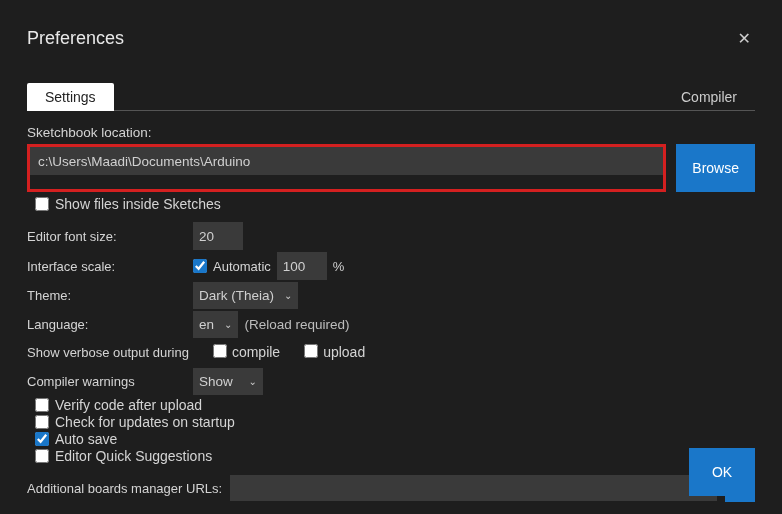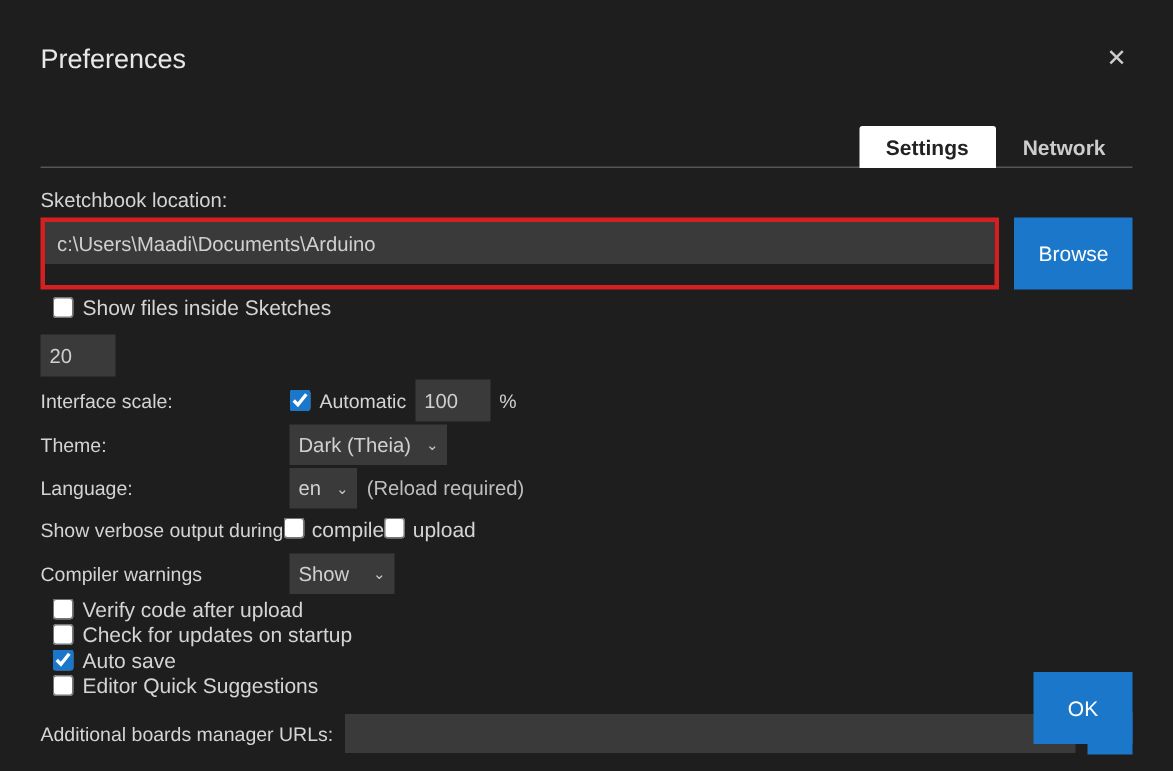--- a/index.html
+++ b/index.html
@@ -28,23 +28,22 @@
     color: #e8e8e8;
   }
   .close-x {
     color: #ccc;
     font-size: 16px;
     cursor: pointer;
     padding: 4px;
   }
   .tabs {
     display: flex;
-    justify-content: flex-end;
+    justify-content: space-between;
     border-bottom: 1px solid #555;
-    font-weight: bold;
   }
   .tab {
     padding: 6px 18px;
     font-size: 14px;
     cursor: pointer;
     position: relative;
     top: 1px;
   }
   .tab.active {
     background: #fff;
@@ -142,21 +141,21 @@
     justify-content: space-between;
     gap: 10px;
     min-width: 104px;
     cursor: pointer;
   }
   .select-like.small { min-width: 40px; }
   .select-like.narrow { min-width: 70px; }
   .chev { font-size: 10px; color:#ccc; }
   .pct { color:#d0d0d0; }
   .verbose-row {
-    display:flex; align-items:center; gap:0; margin-top:6px; margin-bottom:8px;
+    display:flex; align-items:center; gap:24px; margin-top:6px; margin-bottom:8px;
   }
   .cb-inline { display:flex; align-items:flex-start; gap:5px; font-size:14px;}
   .stack {
     padding-left:8px;
     margin-top:0;
   }
   .stack .cb-row { margin-top:1px; margin-bottom:1px; padding-left:0;}
   .urls-row {
     display:flex;
     align-items:center;
@@ -181,41 +180,42 @@
 <body>
 
 <div class="dialog">
   <div class="header">
     <div class="title">Preferences</div>
     <div class="close-x">✕</div>
   </div>
 
   <div class="tabs">
     <div class="tab active">Settings</div>
-    <div class="tab inactive">Network</div>
+    <div class="tab inactive">Compiler</div>
   </div>
 
   <div class="body">
 
     <div class="row-label">Sketchbook location:</div>
     <div class="sk-row">
       <div class="sketch-input-wrap">
         <input class="text-input" value="c:\Users\Maadi\Documents\Arduino" style="">
       </div>
       <button class="btn btn-primary">Browse</button>
     </div>
 
     <div class="cb-row">
       <input type="checkbox" style="">
       <span>Show files inside Sketches</span>
     </div>
 
     <div class="form-grid">
 
       <div class="grow">
+        <span>Editor font size:</span>
         <div class="ctrls">
           <input class="num-input" value="20" style="">
         </div>
       </div>
 
       <div class="grow">
         <span>Interface scale:</span>
         <div class="ctrls">
           <input type="checkbox" checked="" style="">
           <span>Automatic</span>

